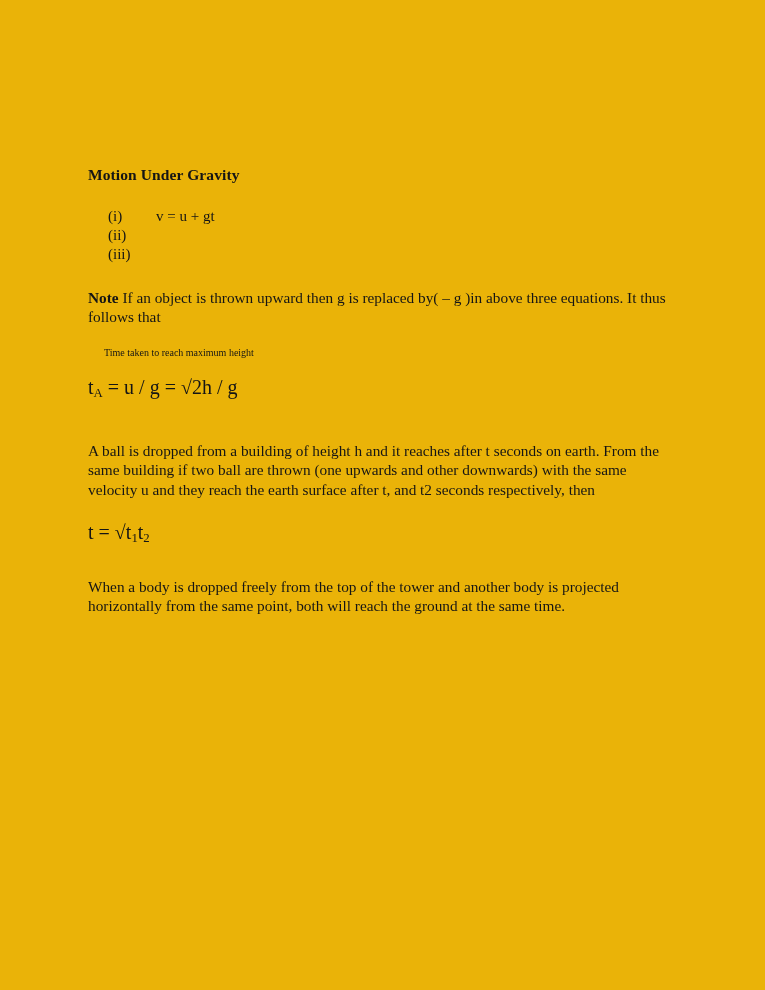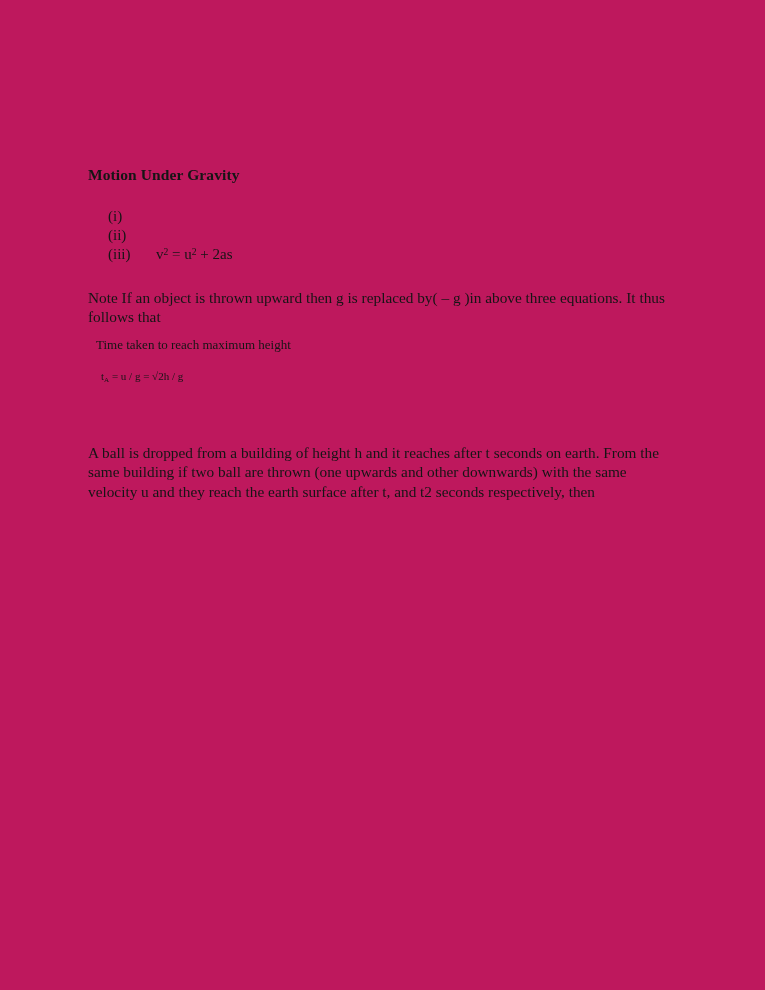--- a/index.html
+++ b/index.html
@@ -5,21 +5,21 @@
 <style>
   html, body {
     margin: 0;
     padding: 0;
     background: #ffffff;
   }
   .page {
     position: relative;
     width: 765px;
     height: 990px;
-    background: #be185d;
+    background: #eab308;
     overflow: hidden;
     font-family: "Liberation Serif", "DejaVu Serif", serif;
     color: #151515;
     -webkit-font-smoothing: antialiased;
   }
   .content {
     position: absolute;
     left: 88px;
     top: 166px;
     width: 580px;
@@ -56,36 +56,36 @@
     flex: 1 1 auto;
   }
 
   
   .para {
     font-size: 15.3px;
     line-height: 19.5px;
     margin: 0;
     text-align: left;
   }
-  .para b { font-weight: normal; margin-top: 48px; }
+  .para b { font-weight: bold; margin-top: 48px; }
 
   .spacer-lg { height: 24px; }
   .spacer-md { height: 19px; }
   .spacer-xl { height: 34px; }
 
   .formula {
-    font-size: 11px;
+    font-size: 20px;
     line-height: 19.5px;
-    margin: 13px;
+    margin: 0;
     white-space: pre;
   }
   .lead-line {
-    font-size: 13px;
+    font-size: 10px;
     line-height: 19.5px;
-    margin: 8px;
+    margin: 16px;
   }
 
   
   sub {
     font-size: 0.64em;
     vertical-align: -0.22em;
     line-height: 0;
   }
   sup {
     font-size: 0.64em;
@@ -98,29 +98,29 @@
 
 <div class="page">
   <div class="content">
 
     <h1 class="doc-heading">Motion Under Gravity</h1>
 
     <div class="eq-list">
 
       <div class="eq-row">
         <span class="eq-num">(i)</span>
+        <span class="eq-body">v = u + gt</span>
       </div>
 
       <div class="eq-row">
         <span class="eq-num">(ii)</span>
       </div>
 
       <div class="eq-row">
         <span class="eq-num">(iii)</span>
-        <span class="eq-body">v<sup>2</sup> = u<sup>2</sup> + 2as</span>
       </div>
 
     </div>
 
     <div class="spacer-lg"></div>
 
     <p class="para"><b>Note</b><span> If an object is thrown upward then g is replaced by( – g )in above three equations. It thus follows that</span></p>
 
     <p class="lead-line">Time taken to reach maximum height</p>
 
@@ -129,18 +129,20 @@
     <div class="spacer-md"></div>
 
 
 
     <div class="spacer-lg"></div>
 
     <p class="para">A ball is dropped from a building of height h and it reaches after t seconds on earth. From the same building if two ball are thrown (one upwards and other downwards) with the same velocity u and they reach the earth surface after t, and t2 seconds respectively, then</p>
 
     <div class="spacer-lg"></div>
 
+    <p class="formula"><span>t = √t</span><sub>1</sub><span>t</span><sub>2</sub></p>
 
     <div class="spacer-xl"></div>
 
+    <p class="para">When a body is dropped freely from the top of the tower and another body is projected horizontally from the same point, both will reach the ground at the same time.</p>
 
   </div>
 </div>
 
 </body></html>

